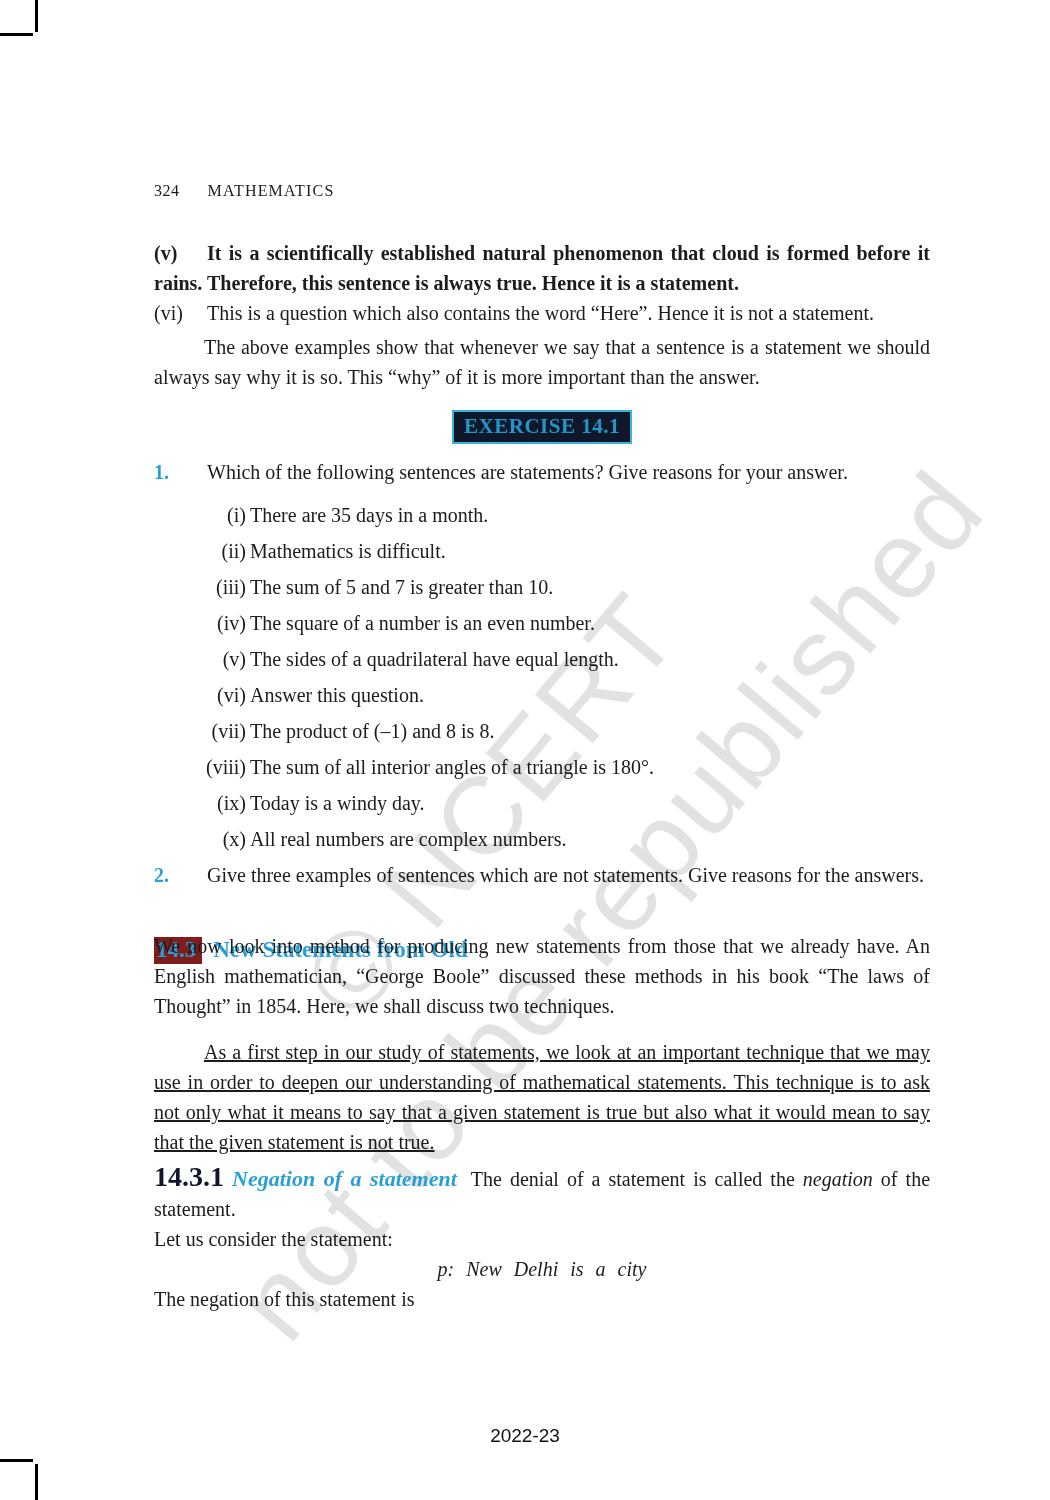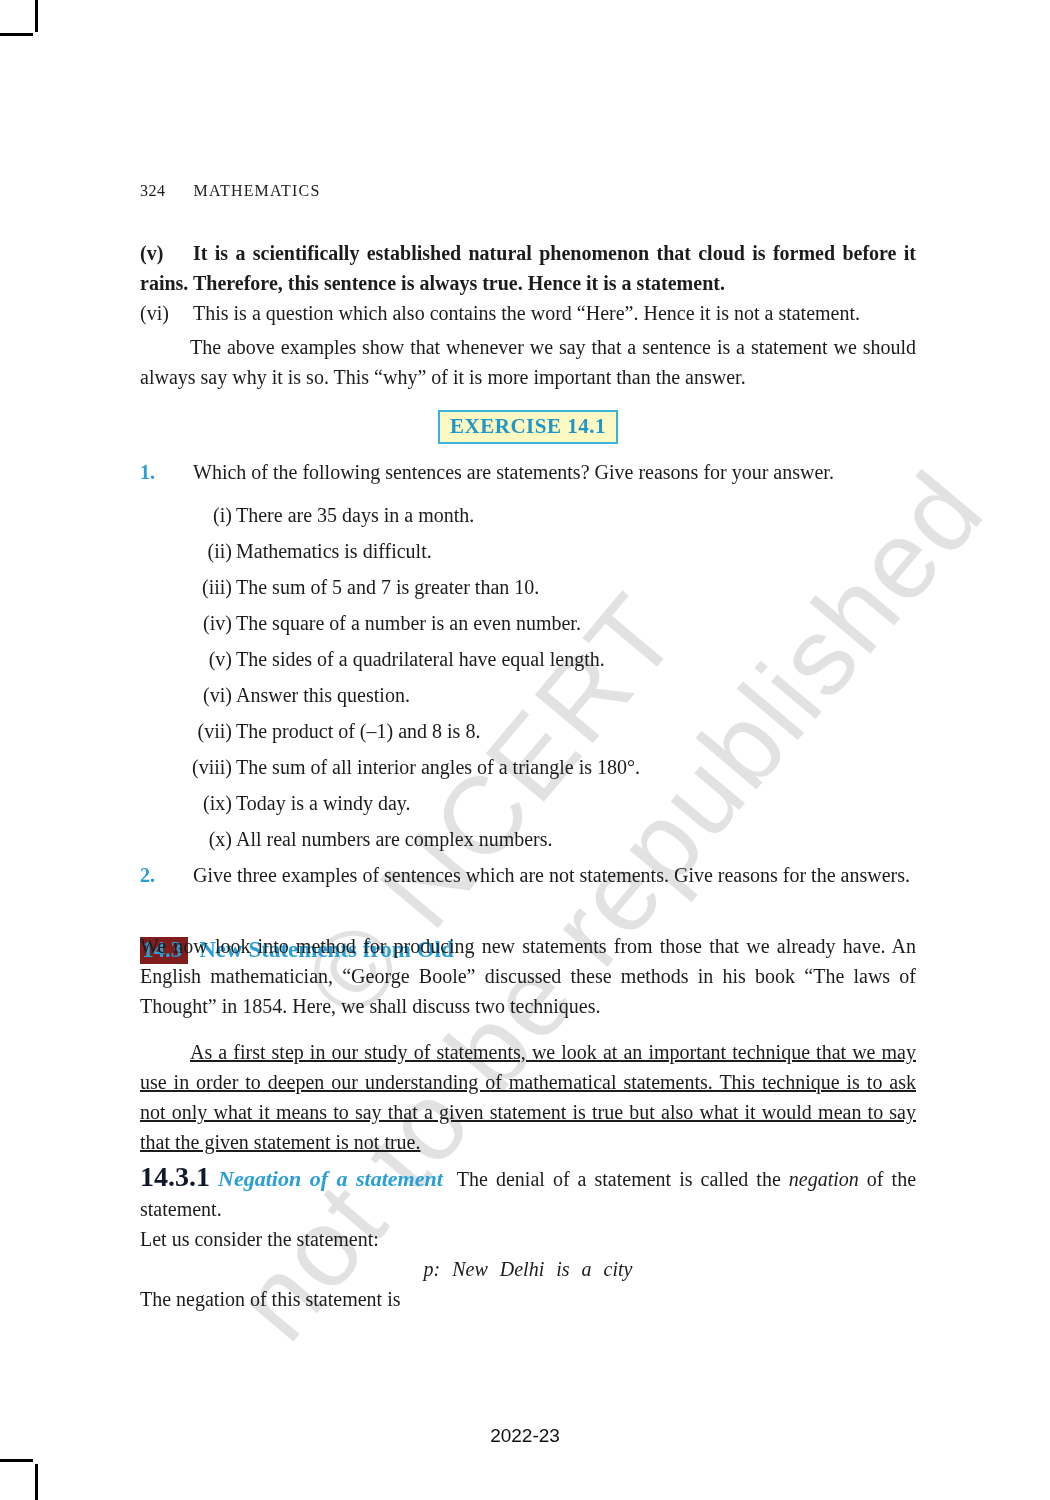--- a/index.html
+++ b/index.html
@@ -18,38 +18,38 @@
   
   .watermark {
     position:absolute; left:-20px; top:700px; width:1140px; z-index:0;
     transform:rotate(-50deg);
     font-family:"Liberation Sans", sans-serif;
     font-size:110px; line-height:155px; letter-spacing:3px;
     color:rgba(125,125,125,0.22); text-align:center; white-space:nowrap;
     user-select:none; pointer-events:none;
   }
 
-  .content { position:absolute; left:140px; top:182px; width:776px; z-index:1; }
+  .content { position:absolute; left:154px; top:182px; width:776px; z-index:1; }
 
   .runhead { display:flex; align-items:baseline; font-size:16px; height:20px; }
   .runhead .pageno { letter-spacing:0.5px; }
   .runhead .booktitle { margin-left:28px; letter-spacing:1.2px; }
 
   .para { font-size:20px; line-height:30px; text-align:justify; }
   .ilabel { display:inline-block; width:53px; }
   .indent { text-indent:50px; }
 
   .mt-itemv { margin-top:36px;font-weight:bold; }
   .mt-itemvi { }
   .mt-above { margin-top:4px;font-family:Liberation Serif, serif; }
 
   .exbox-wrap { margin-top:18px; text-align:center; }
   .exbox {
     display:inline-block; font-size:21px; font-weight:bold; color:#2196c9;
-    background:#fef9c3; border:2px solid #3ab3dc; padding:2px 10px 3px 10px;
+    background:#0f172a; border:2px solid #3ab3dc; padding:2px 10px 3px 10px;
     letter-spacing:0.5px;
   }
 
   .qrow { display:flex; margin-top:13px; }
   .qnum { flex:none; width:53px; font-size:20px; line-height:30px; font-weight:bold; color:#2a9fd6; }
   .qtext { flex:1; font-size:20px; line-height:30px; text-align:justify; }
 
   .sublist { margin-top:13px; }
   .srow { display:flex; margin-bottom:6px; }
   .snum { flex:none; width:92px; text-align:right; font-size:20px; line-height:30px; }

